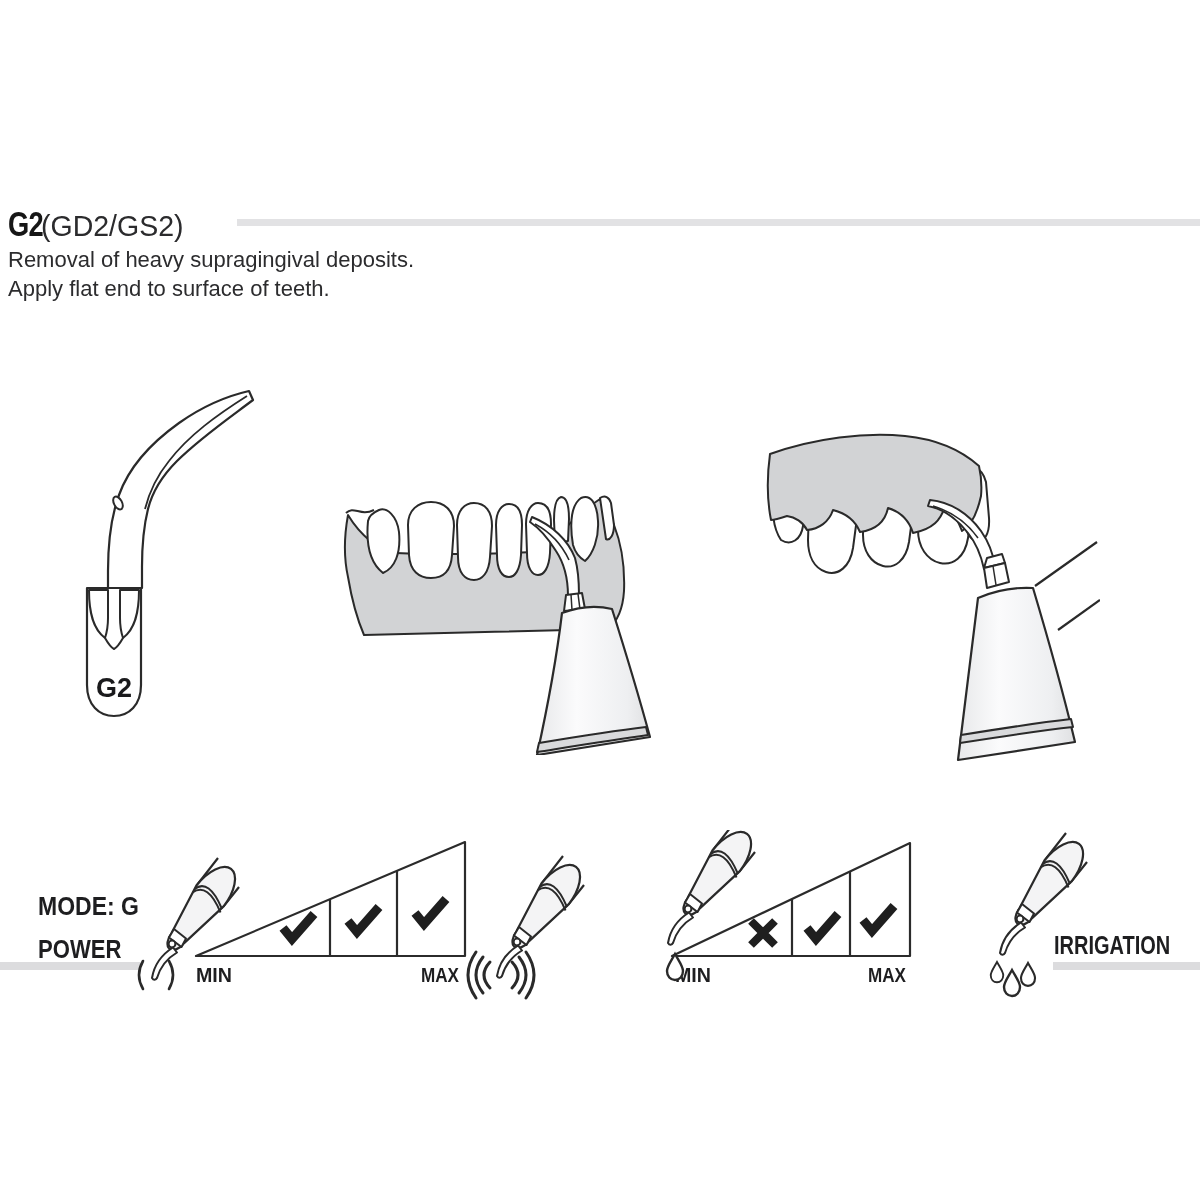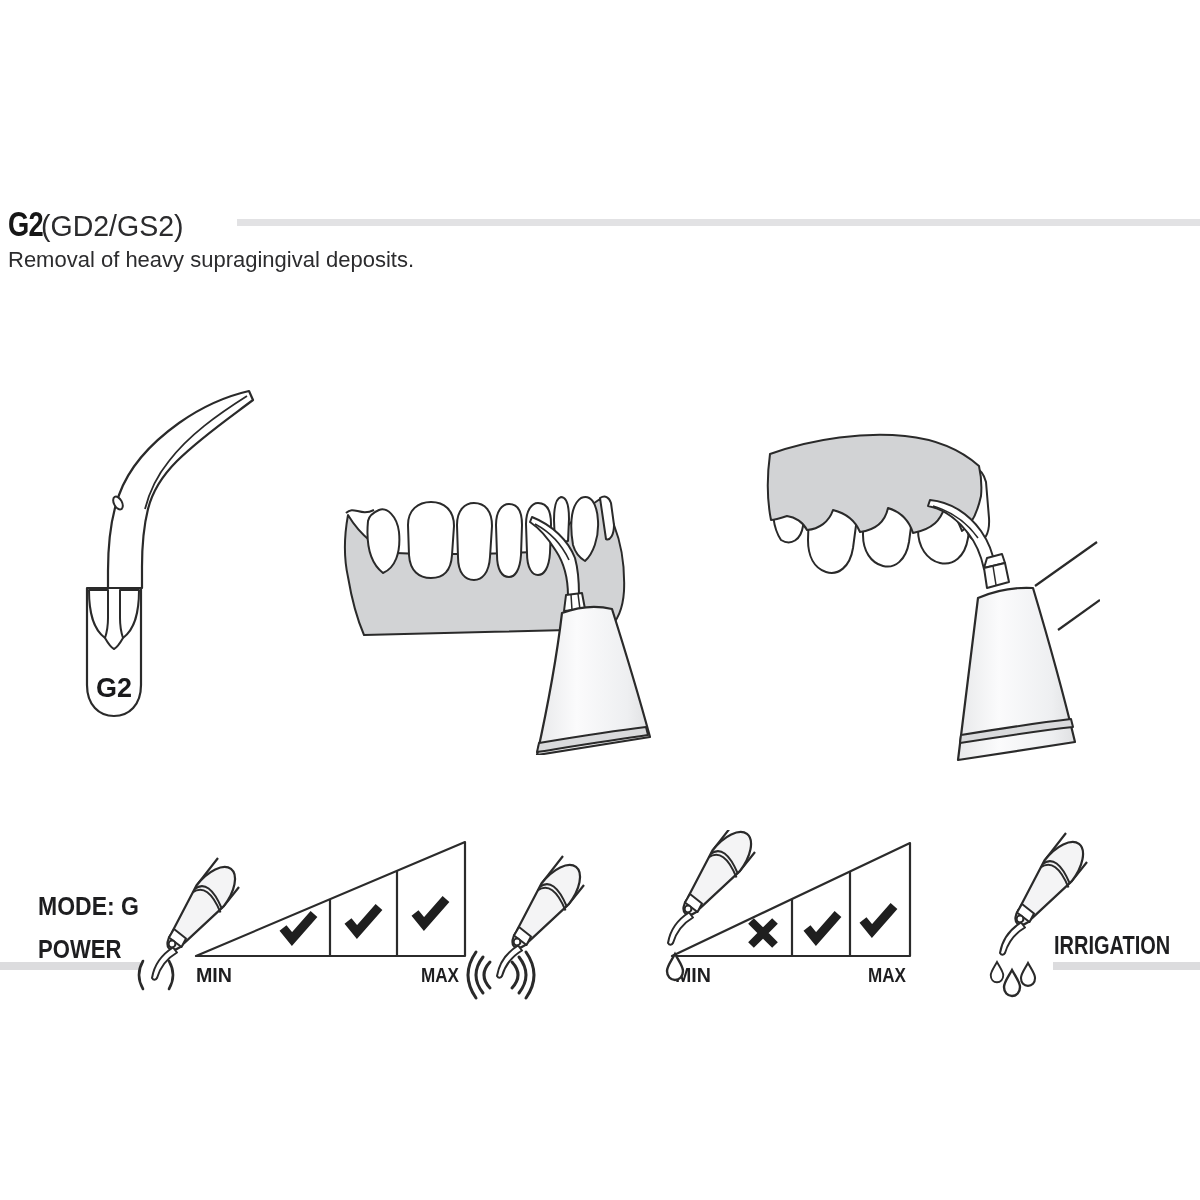--- a/index.html
+++ b/index.html
@@ -27,20 +27,21 @@
 </head>
 <body>
 
 <div class="page">
 
   <span class="abs title-model">G2</span>
   <span class="abs title-variants">(GD2/GS2)</span>
   <div class="abs title-rule"></div>
   <div class="abs desc">
     <div>Removal of heavy supragingival deposits.</div>
+    <div>Apply flat end to surface of teeth.</div>
   </div>
 
   <svg class="abs" style="left:55px;top:375px" width="210" height="360" viewBox="0 0 210 360">
     <g stroke="#2a2a2a" fill="#ffffff" stroke-width="2.2" stroke-linejoin="round">
       <path d="M194,16 L198,25 C170,46 144,64 122,86 C106,102 97,118 93,134 C89,150 87,170 87,192 L87,213
            L53,213 L53,196 C53,168 56,142 64,120 C74,92 96,68 124,48 C148,31 172,21 194,16 Z"></path>
       <path fill="none" stroke-width="1.8" d="M192,21 C162,40 134,60 114,86 C101,102 94,118 90,134"></path>
       <ellipse cx="63" cy="128" rx="4" ry="7" transform="rotate(-28 63 128)" stroke-width="2"></ellipse>
       <path d="M32,213 L86,213 L86,310 C86,330 74,341 59,341 C44,341 32,330 32,310 Z"></path>
       <path stroke-width="2" d="M34,215 C34,238 38,254 50,263 C52,257 53,250 53,243 L53,215 Z"></path>

